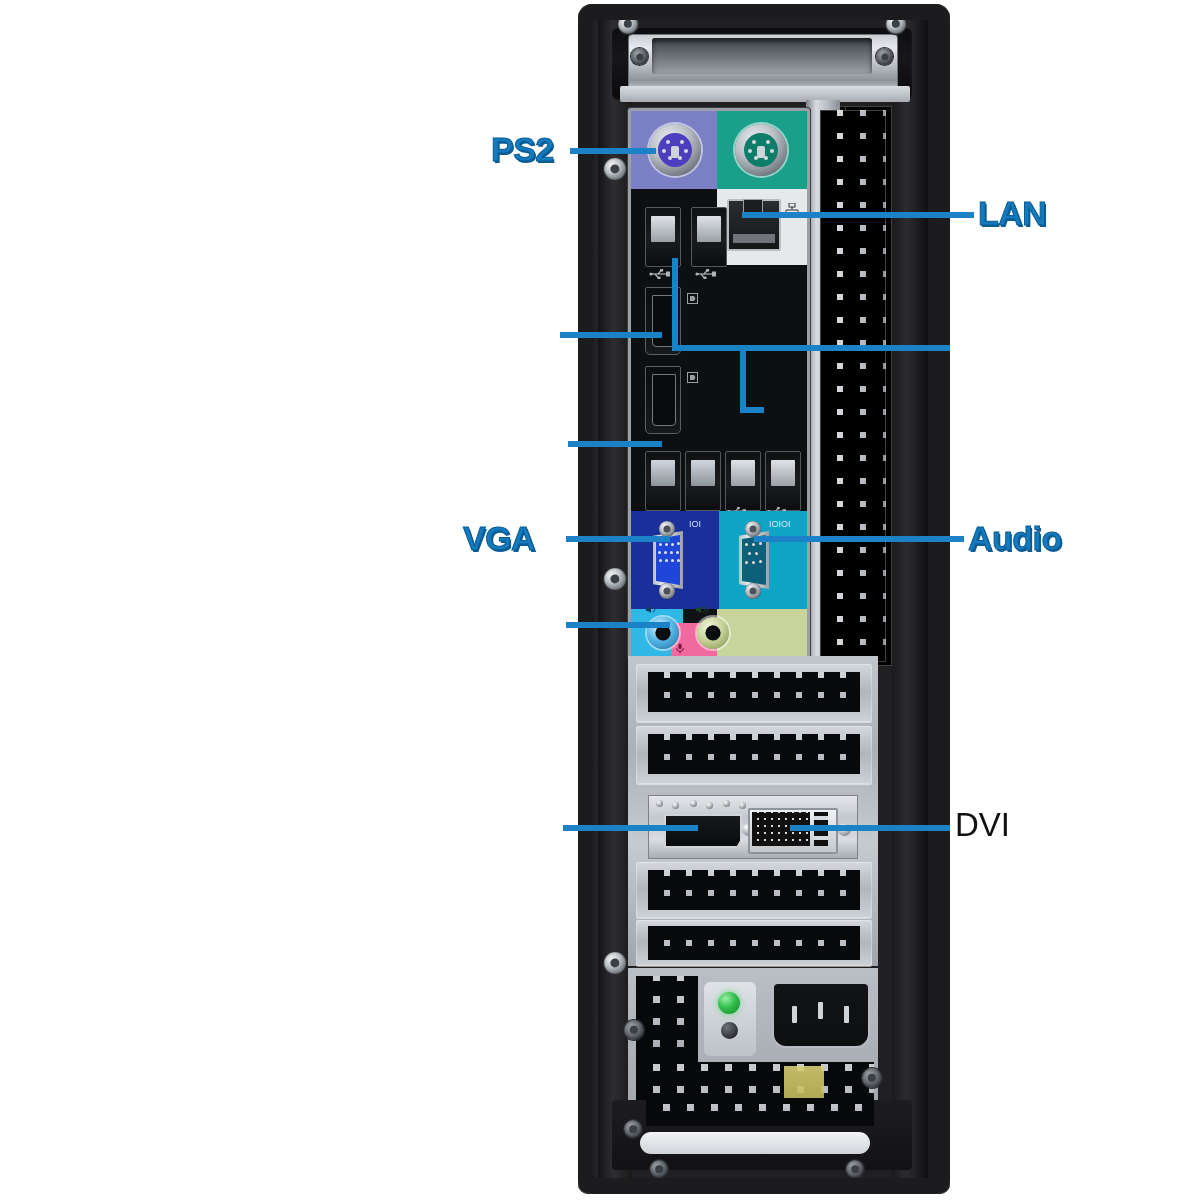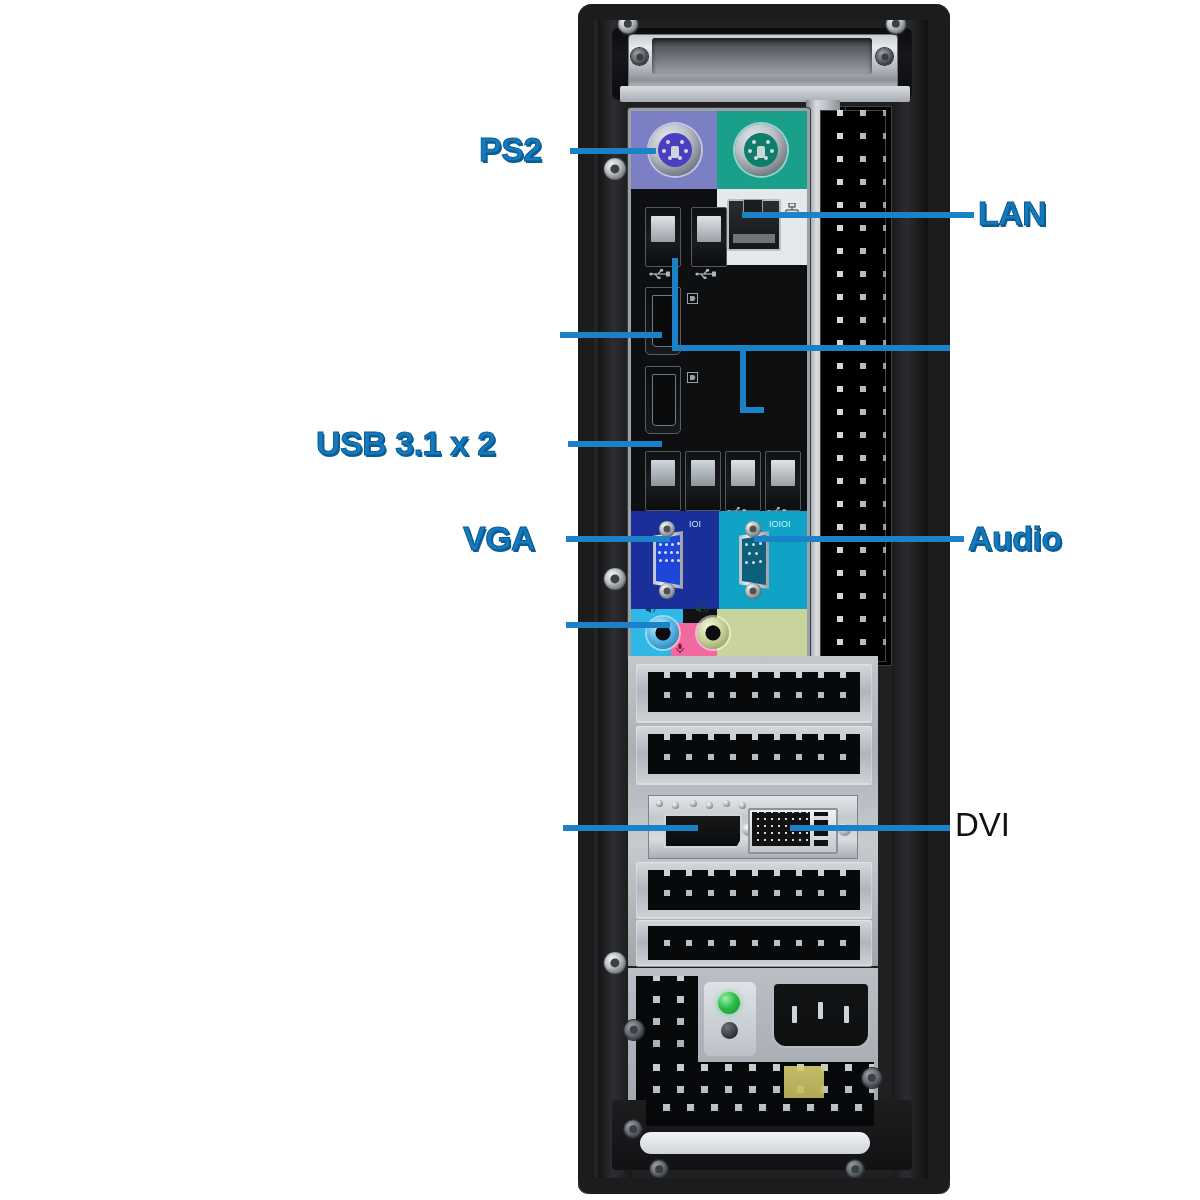--- a/index.html
+++ b/index.html
@@ -577,34 +577,33 @@
 
   <div class="bottom-deck"></div>
   <div class="psu-vent" style="left:646px;top:1098px;width:228px;height:28px;"></div>
   <div class="bottombar"></div>
   <div class="screw dark" style="left:650px;top:1160px;width:18px;height:18px;"></div>
   <div class="screw dark" style="left:846px;top:1160px;width:18px;height:18px;"></div>
   <div class="screw dark" style="left:624px;top:1120px;width:18px;height:18px;"></div>
 
   <div class="outer-frame"></div>
 
-  <div class="label" style="left:479px;top:132px;">PS2</div>
+  <div class="label" style="left:491px;top:132px;">PS2</div>
   <div class="lead h" style="left:570px;top:148px;width:86px;"></div>
 
   <div class="label" style="left:978px;top:196px;">LAN</div>
   <div class="lead h" style="left:742px;top:212px;width:232px;"></div>
 
   <div class="lead h" style="left:560px;top:332px;width:102px;"></div>
 
   <div class="lead h" style="left:672px;top:345px;width:278px;"></div>
   <div class="lead v" style="left:672px;top:258px;height:90px;"></div>
   <div class="lead v" style="left:740px;top:345px;height:68px;"></div>
   <div class="lead h" style="left:740px;top:407px;width:24px;"></div>
 
-  <div class="label" style="left:316px;top:426px;">USB 3.1 x 2</div>
   <div class="lead h" style="left:568px;top:441px;width:94px;"></div>
 
   <div class="label" style="left:463px;top:521px;">VGA</div>
   <div class="lead h" style="left:566px;top:536px;width:104px;"></div>
 
   <div class="label" style="left:968px;top:521px;">Audio</div>
   <div class="lead h" style="left:754px;top:536px;width:210px;"></div>
 
   <div class="lead h" style="left:566px;top:622px;width:104px;"></div>
 

